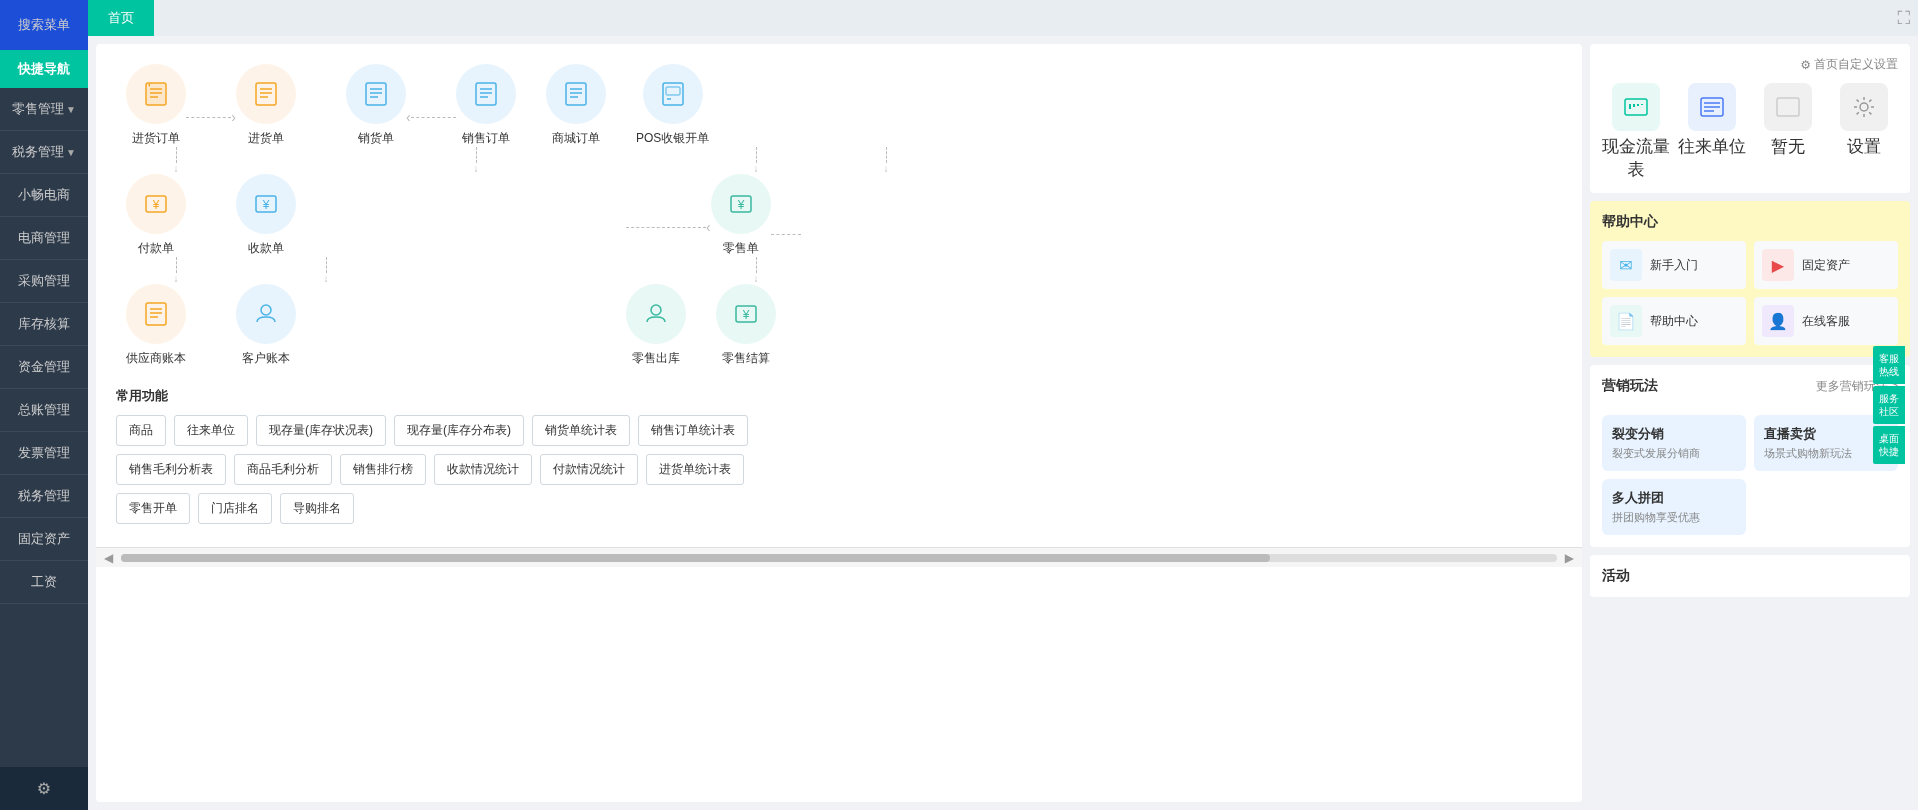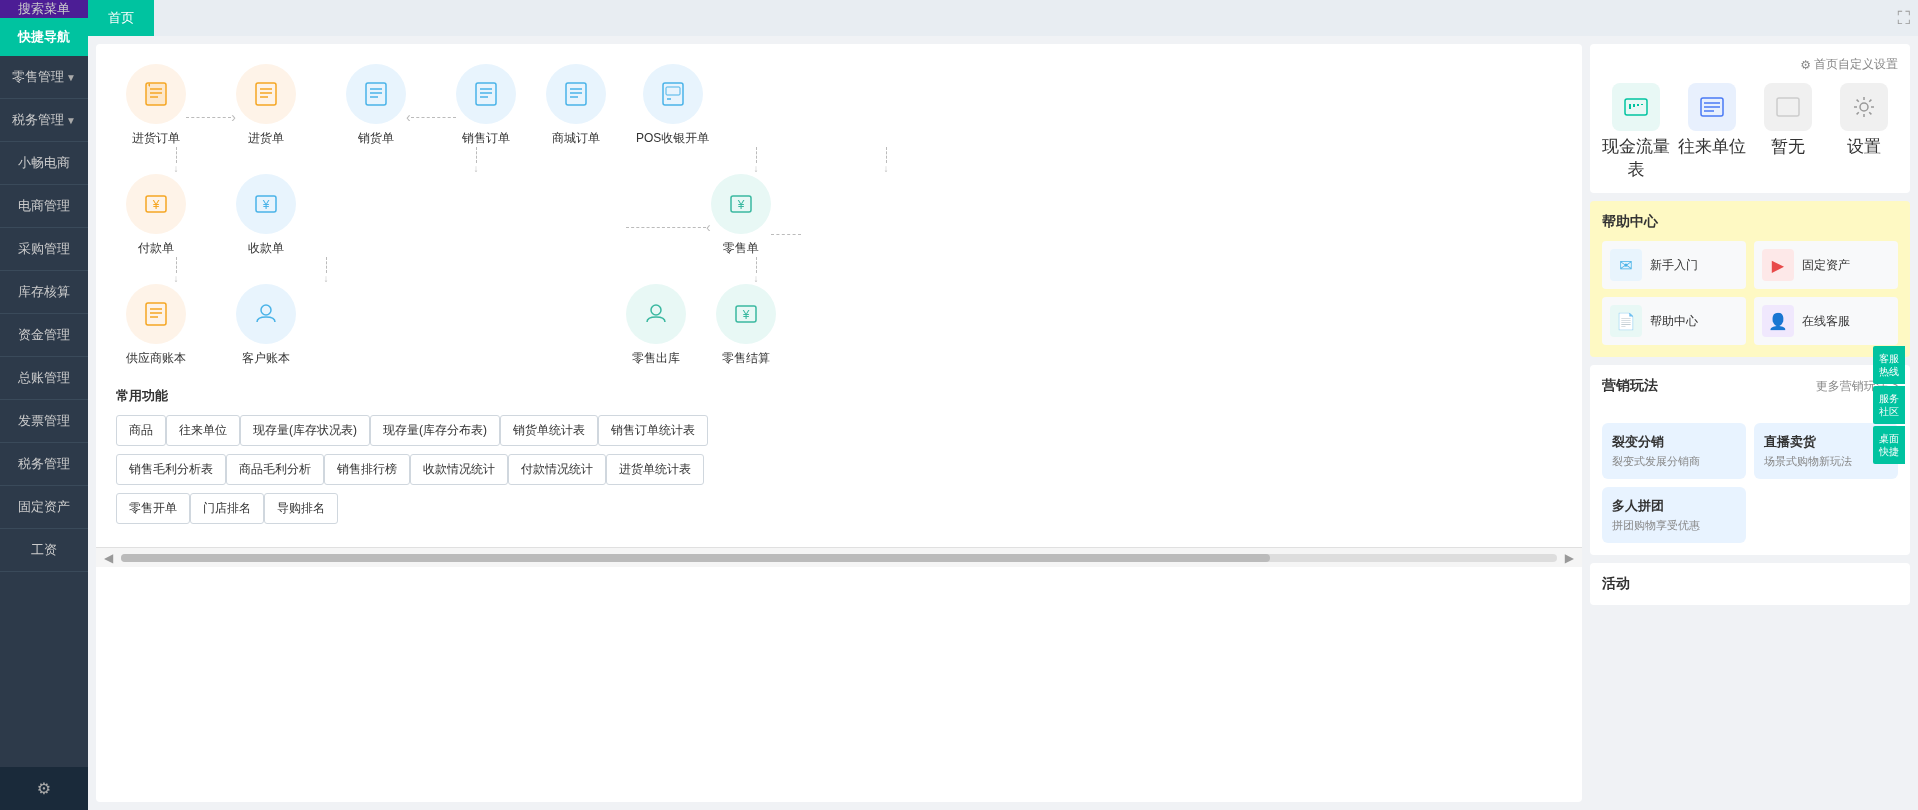--- a/index.html
+++ b/index.html
@@ -9,23 +9,23 @@
     .sidebar {
       width: 88px;
       background: #2d3a4a;
       display: flex;
       flex-direction: column;
       flex-shrink: 0;
       height: 100%;
       overflow: hidden;
     }
     .sidebar-search {
-      background: #4c1d95;
+      background: #1d4ed8;
       color: #ccc;
-      padding: 0 8px;
+      padding: 16px 8px;
       font-size: 13px;
       cursor: pointer;
       text-align: center;
     }
     .sidebar-nav-header {
       background: #00c3a0;
       color: #fff;
       padding: 10px 8px;
       font-size: 13px;
       text-align: center;
@@ -136,20 +136,21 @@
       overflow-y: auto;
     }
     .common-funcs-title {
       font-size: 13px;
       color: #333;
       margin-bottom: 10px;
       font-weight: bold;
     }
     .func-row {
       display: flex;
+      gap: 8px;
       margin-bottom: 8px;
       flex-wrap: wrap;
     }
     .func-btn {
       border: 1px solid #d0d7de;
       background: #fff;
       color: #333;
       padding: 6px 12px;
       font-size: 12px;
       border-radius: 3px;
@@ -284,21 +285,21 @@
     
     .marketing-section {
       background: #fff;
       border-radius: 4px;
       padding: 12px;
     }
     .marketing-header {
       display: flex;
       justify-content: space-between;
       align-items: center;
-      margin-bottom: 28px;
+      margin-bottom: 20px;
     }
     .marketing-title { font-size: 14px; font-weight: bold; color: #333; }
     .marketing-more { font-size: 12px; color: #888; cursor: pointer; }
     .marketing-grid {
       display: grid;
       grid-template-columns: 1fr 1fr;
       gap: 8px;
     }
     .marketing-item {
       background: #f0f8ff;

